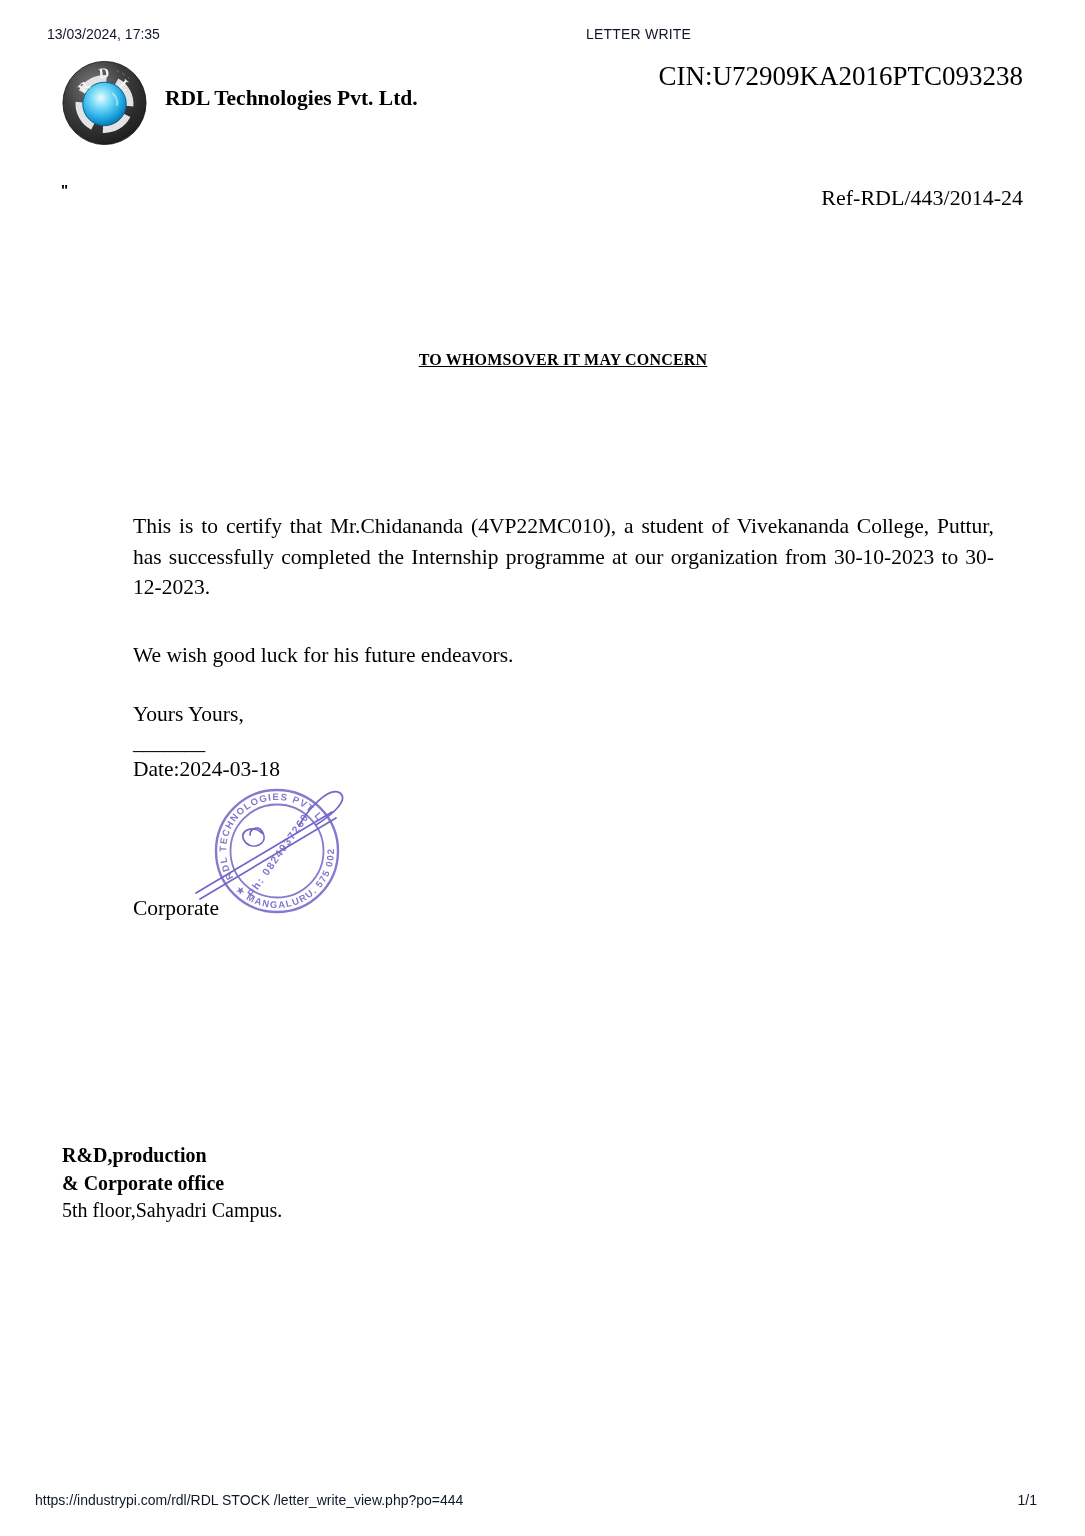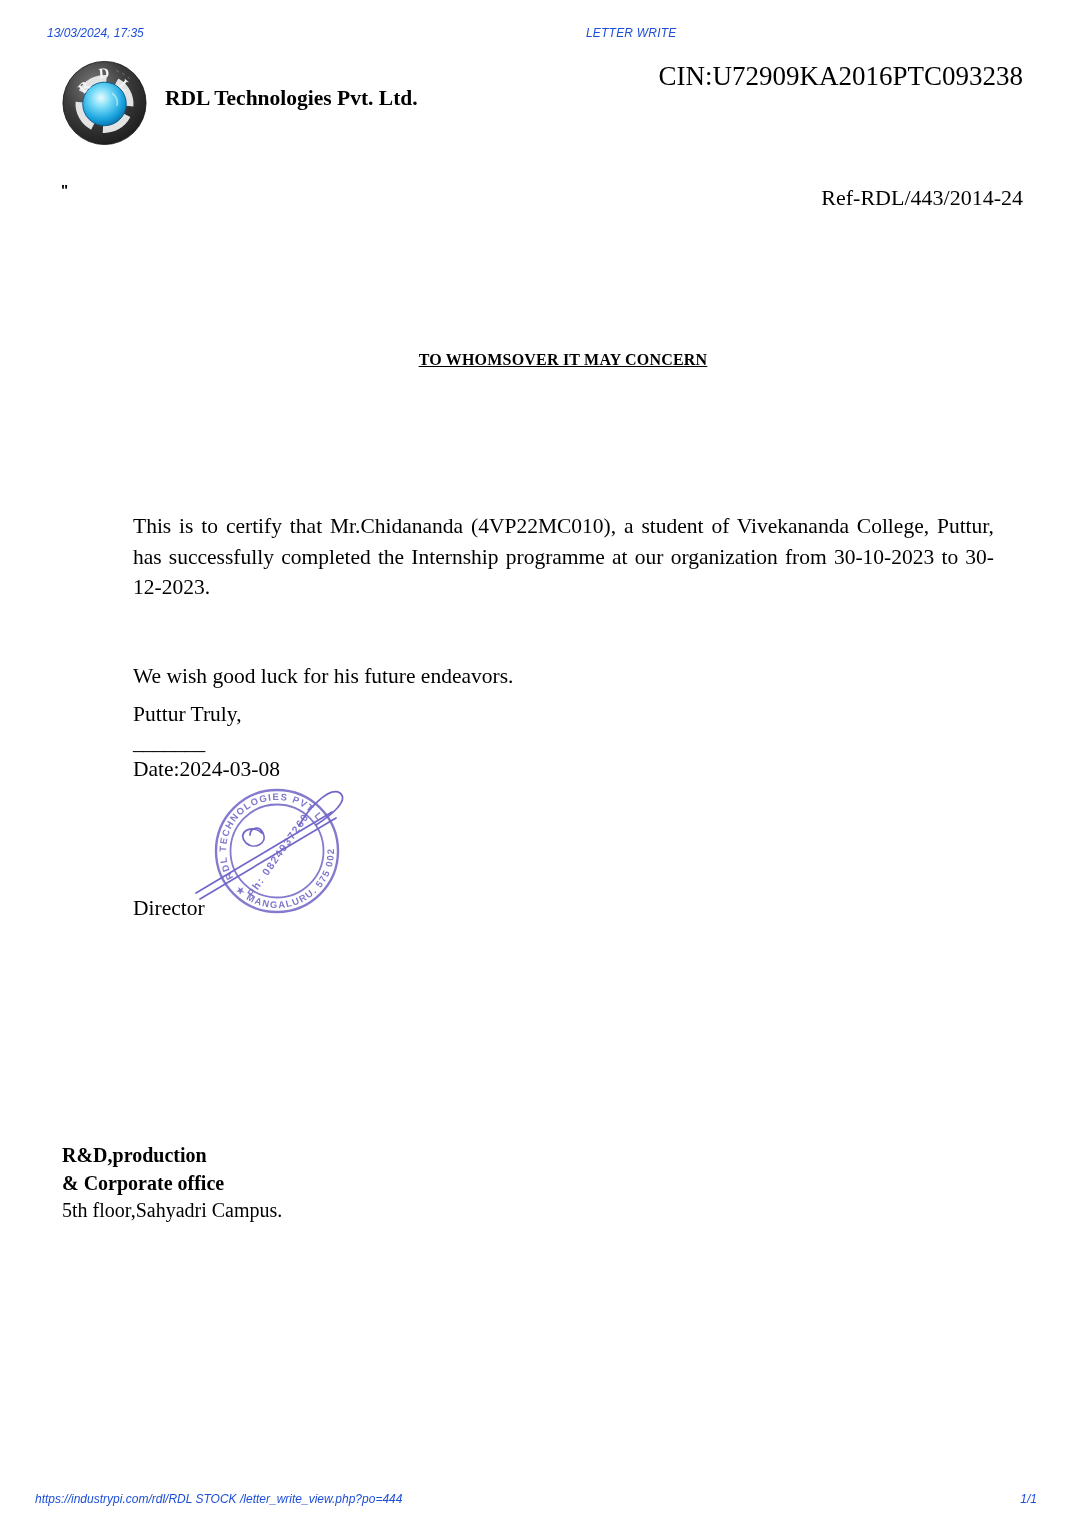--- a/index.html
+++ b/index.html
@@ -10,21 +10,21 @@
     height: 1536px;
     background: #ffffff;
     font-family: "Liberation Serif", serif;
     color: #000;
     overflow: hidden;
   }
   .sans { font-family: "Liberation Sans", sans-serif; }
   .abs { position: absolute; }
 
   
-  .print-meta { font-size: 12px; color: #1d4ed8; font-style: italic; }
+  .print-meta { font-size: 14px; color: #0f172a; }
   .datetime { left: 47px; top: 26px; }
   .print-title { left: 586px; top: 26px; letter-spacing: 0.2px; }
   .footer-url { left: 35px; top: 1492px; }
   .footer-page { right: 48px; top: 1492px; }
 
   
   .logo { left: 61px; top: 57px; }
   .company-name { left: 165px; top: 86px; font-size: 21.5px; font-weight: bold; }
   .cin { right: 62px; top: 61px; font-size: 27px; }
   .quote-mark { left: 61px; top: 181px; font-size: 15px; font-weight: bold; font-family: "Liberation Sans", sans-serif; }
@@ -36,21 +36,21 @@
     text-align: center; font-size: 16px; font-weight: bold;
     text-decoration: underline;
     letter-spacing: 0.2px;
   }
   .para1 {
     left: 133px; top: 511px; width: 861px;
     font-size: 21.5px; line-height: 30.5px;
     text-align: justify;
   }
   .line { font-size: 21.5px; }
-  .para2 { left: 133px; top: 643px; margin-top: 21px; }
+  .para2 { left: 133px; top: 643px; }
   .closing { left: 133px; top: 702px; }
   .sig-rule { left: 133px; top: 730px; letter-spacing: -0.5px; }
   .date-line { left: 133px; top: 757px; }
   .director { left: 133px; top: 896px; }
 
   .stamp { left: 183px; top: 776px; opacity: 0.82; }
   .stamp .ring-text { font-family: "Liberation Sans", sans-serif; font-weight: bold; font-size: 9.5px; letter-spacing: 1.3px; fill: #655ac2; }
   .stamp .center-text { font-family: "Liberation Sans", sans-serif; font-weight: bold; font-size: 10.5px; letter-spacing: 1.5px; fill: #655ac2; }
   .stamp .circ { fill: none; stroke: #6a5fc4; }
   .stamp .sig { fill: none; stroke: #5246bd; stroke-width: 1.7px; stroke-linecap: round; }
@@ -99,24 +99,24 @@
   </svg>
 
   <div class="abs company-name">RDL Technologies Pvt. Ltd.</div>
   <div class="abs cin">CIN:U72909KA2016PTC093238</div>
   <div class="abs quote-mark">"</div>
   <div class="abs ref-no">Ref-RDL/443/2014-24</div>
 
   <div class="abs heading">TO WHOMSOVER IT MAY CONCERN</div>
   <div class="abs para1">This is to certify that Mr.Chidananda (4VP22MC010), a student of Vivekananda College, Puttur, has successfully completed the Internship programme at our organization from 30-10-2023 to 30-12-2023.</div>
   <div class="abs line para2">We wish good luck for his future endeavors.</div>
-  <div class="abs line closing">Puttur Truly,</div>
+  <div class="abs line closing">Yours Yours,</div>
   <div class="abs line sig-rule">_______</div>
-  <div class="abs line date-line">Date:2024-03-08</div>
-  <div class="abs line director">Director</div>
+  <div class="abs line date-line">Date:2024-03-18</div>
+  <div class="abs line director">Corporate</div>
 
   <svg class="abs stamp" width="180" height="148" viewBox="0 0 180 148">
     <circle class="circ" cx="94" cy="75" r="61" stroke-width="2.4"></circle>
     <circle class="circ" cx="94" cy="75" r="46.5" stroke-width="1.8"></circle>
     <g transform="rotate(-35 94 75)">
       <path id="arcTop" d="M 43,75 A 51,51 0 1 1 145,75" fill="none"></path>
       <path id="arcBot" d="M 37,75 A 57,57 0 1 0 151,75" fill="none"></path>
       <text class="ring-text"><textPath href="#arcTop" startOffset="3">RDL TECHNOLOGIES PVT LTD. ★</textPath></text>
       <text class="ring-text"><textPath href="#arcBot" startOffset="8">★ MANGALURU. 575 002</textPath></text>
     </g>

